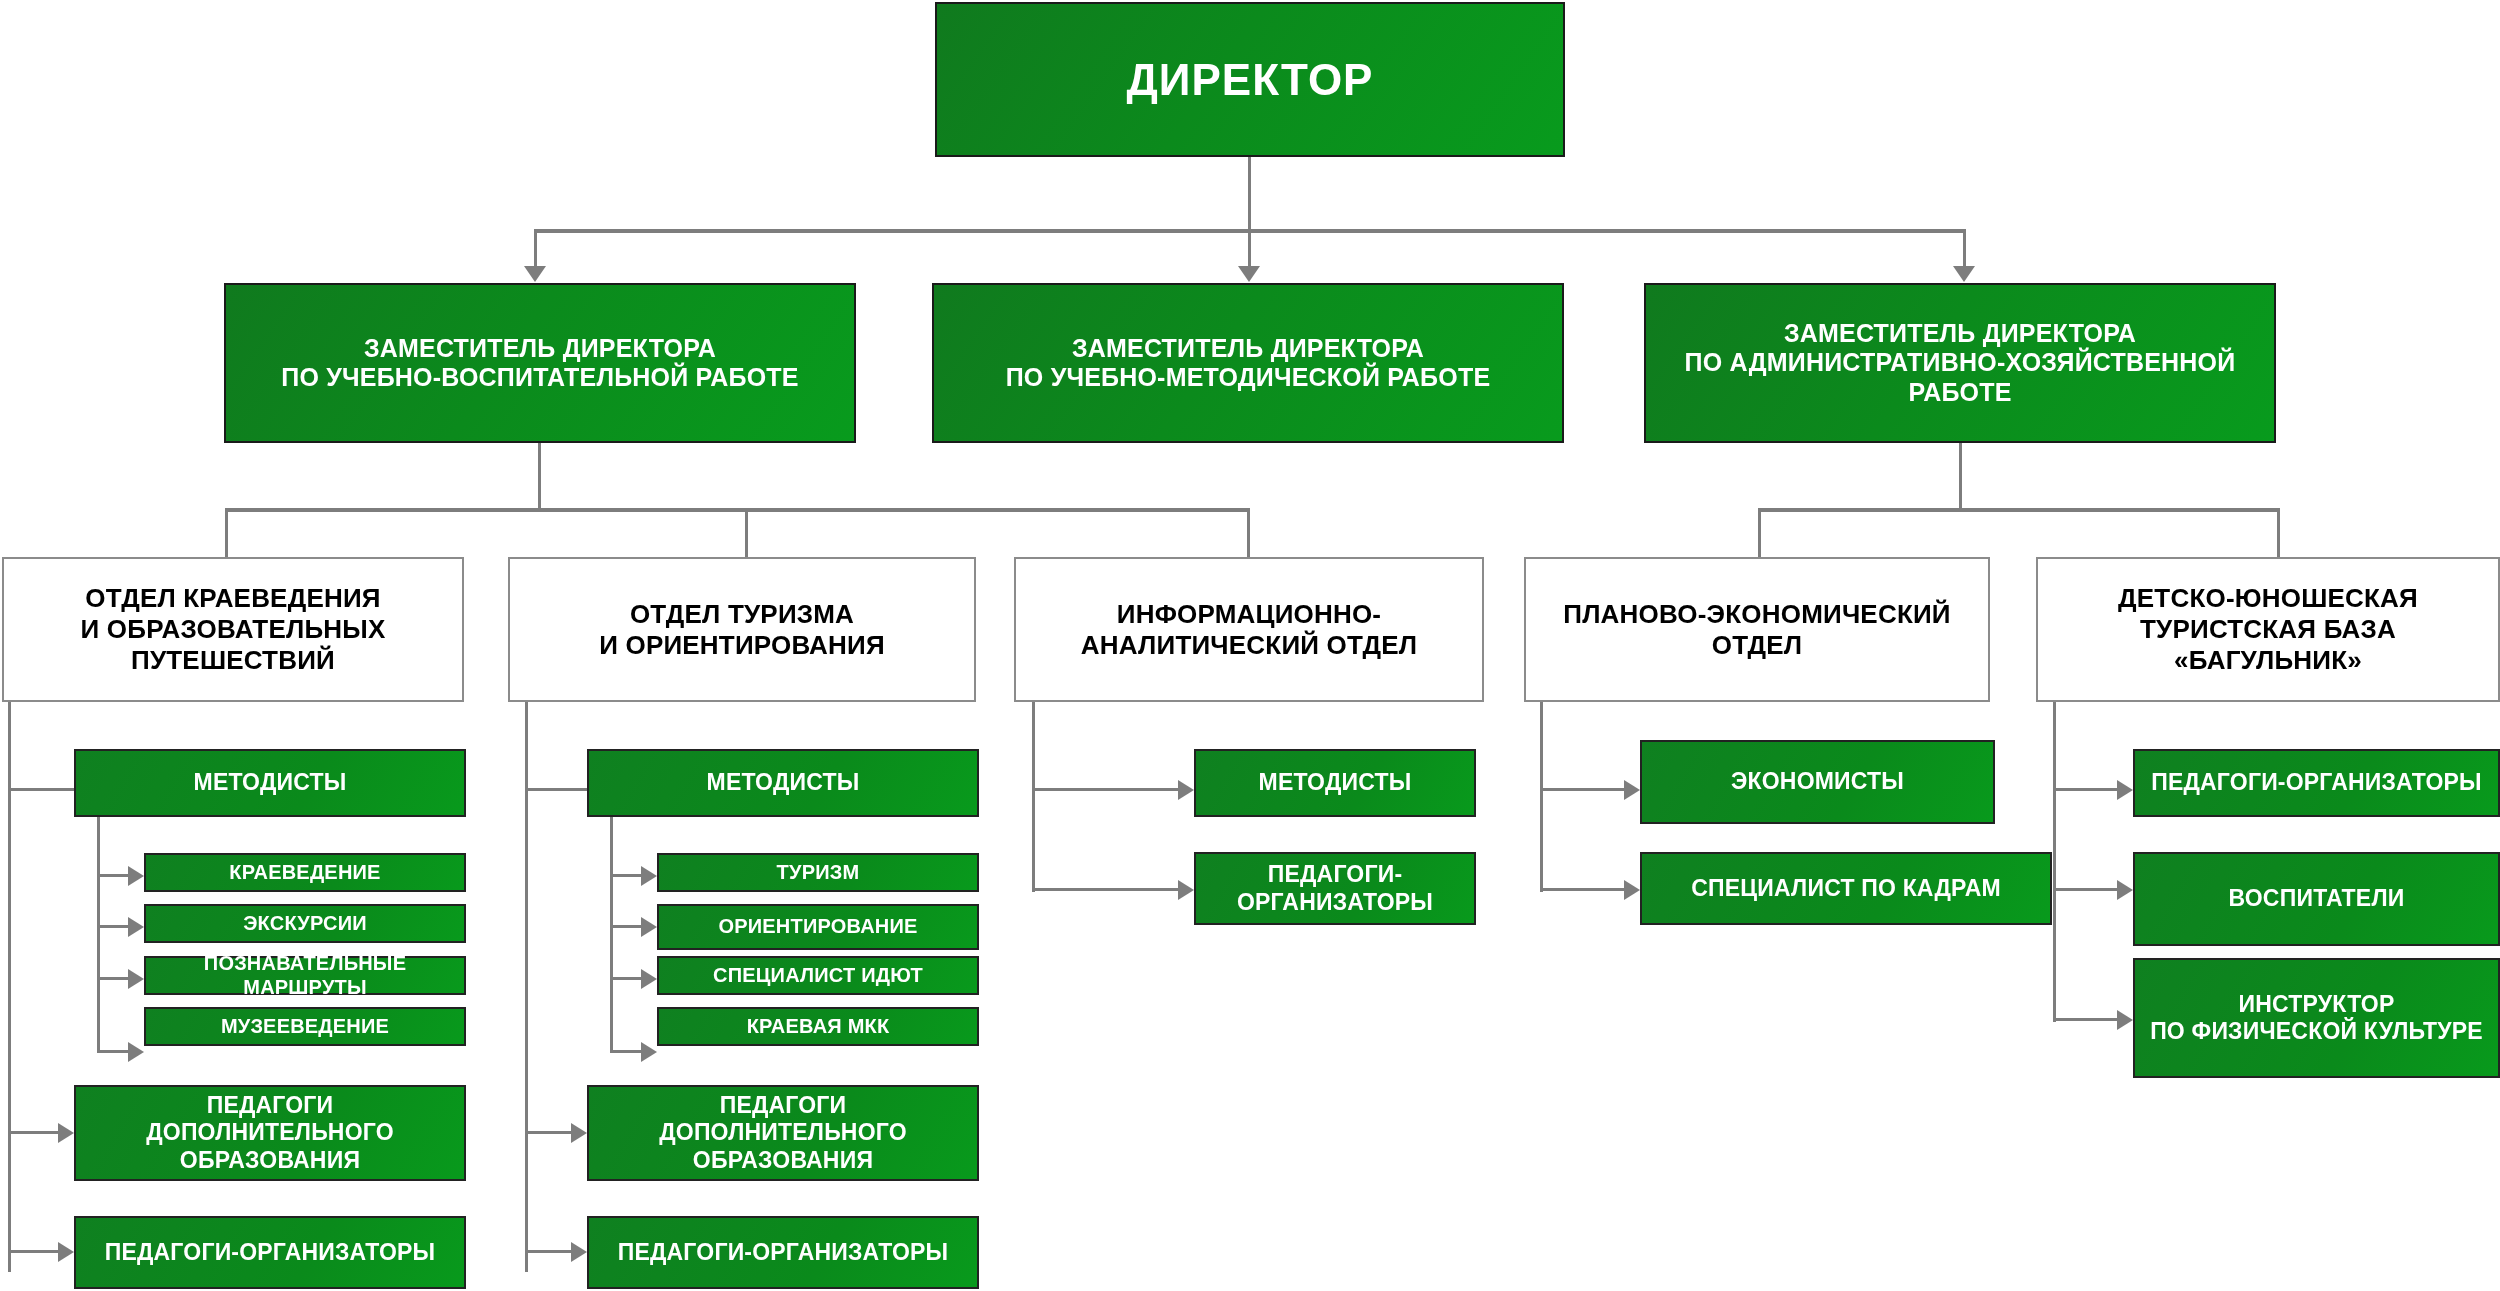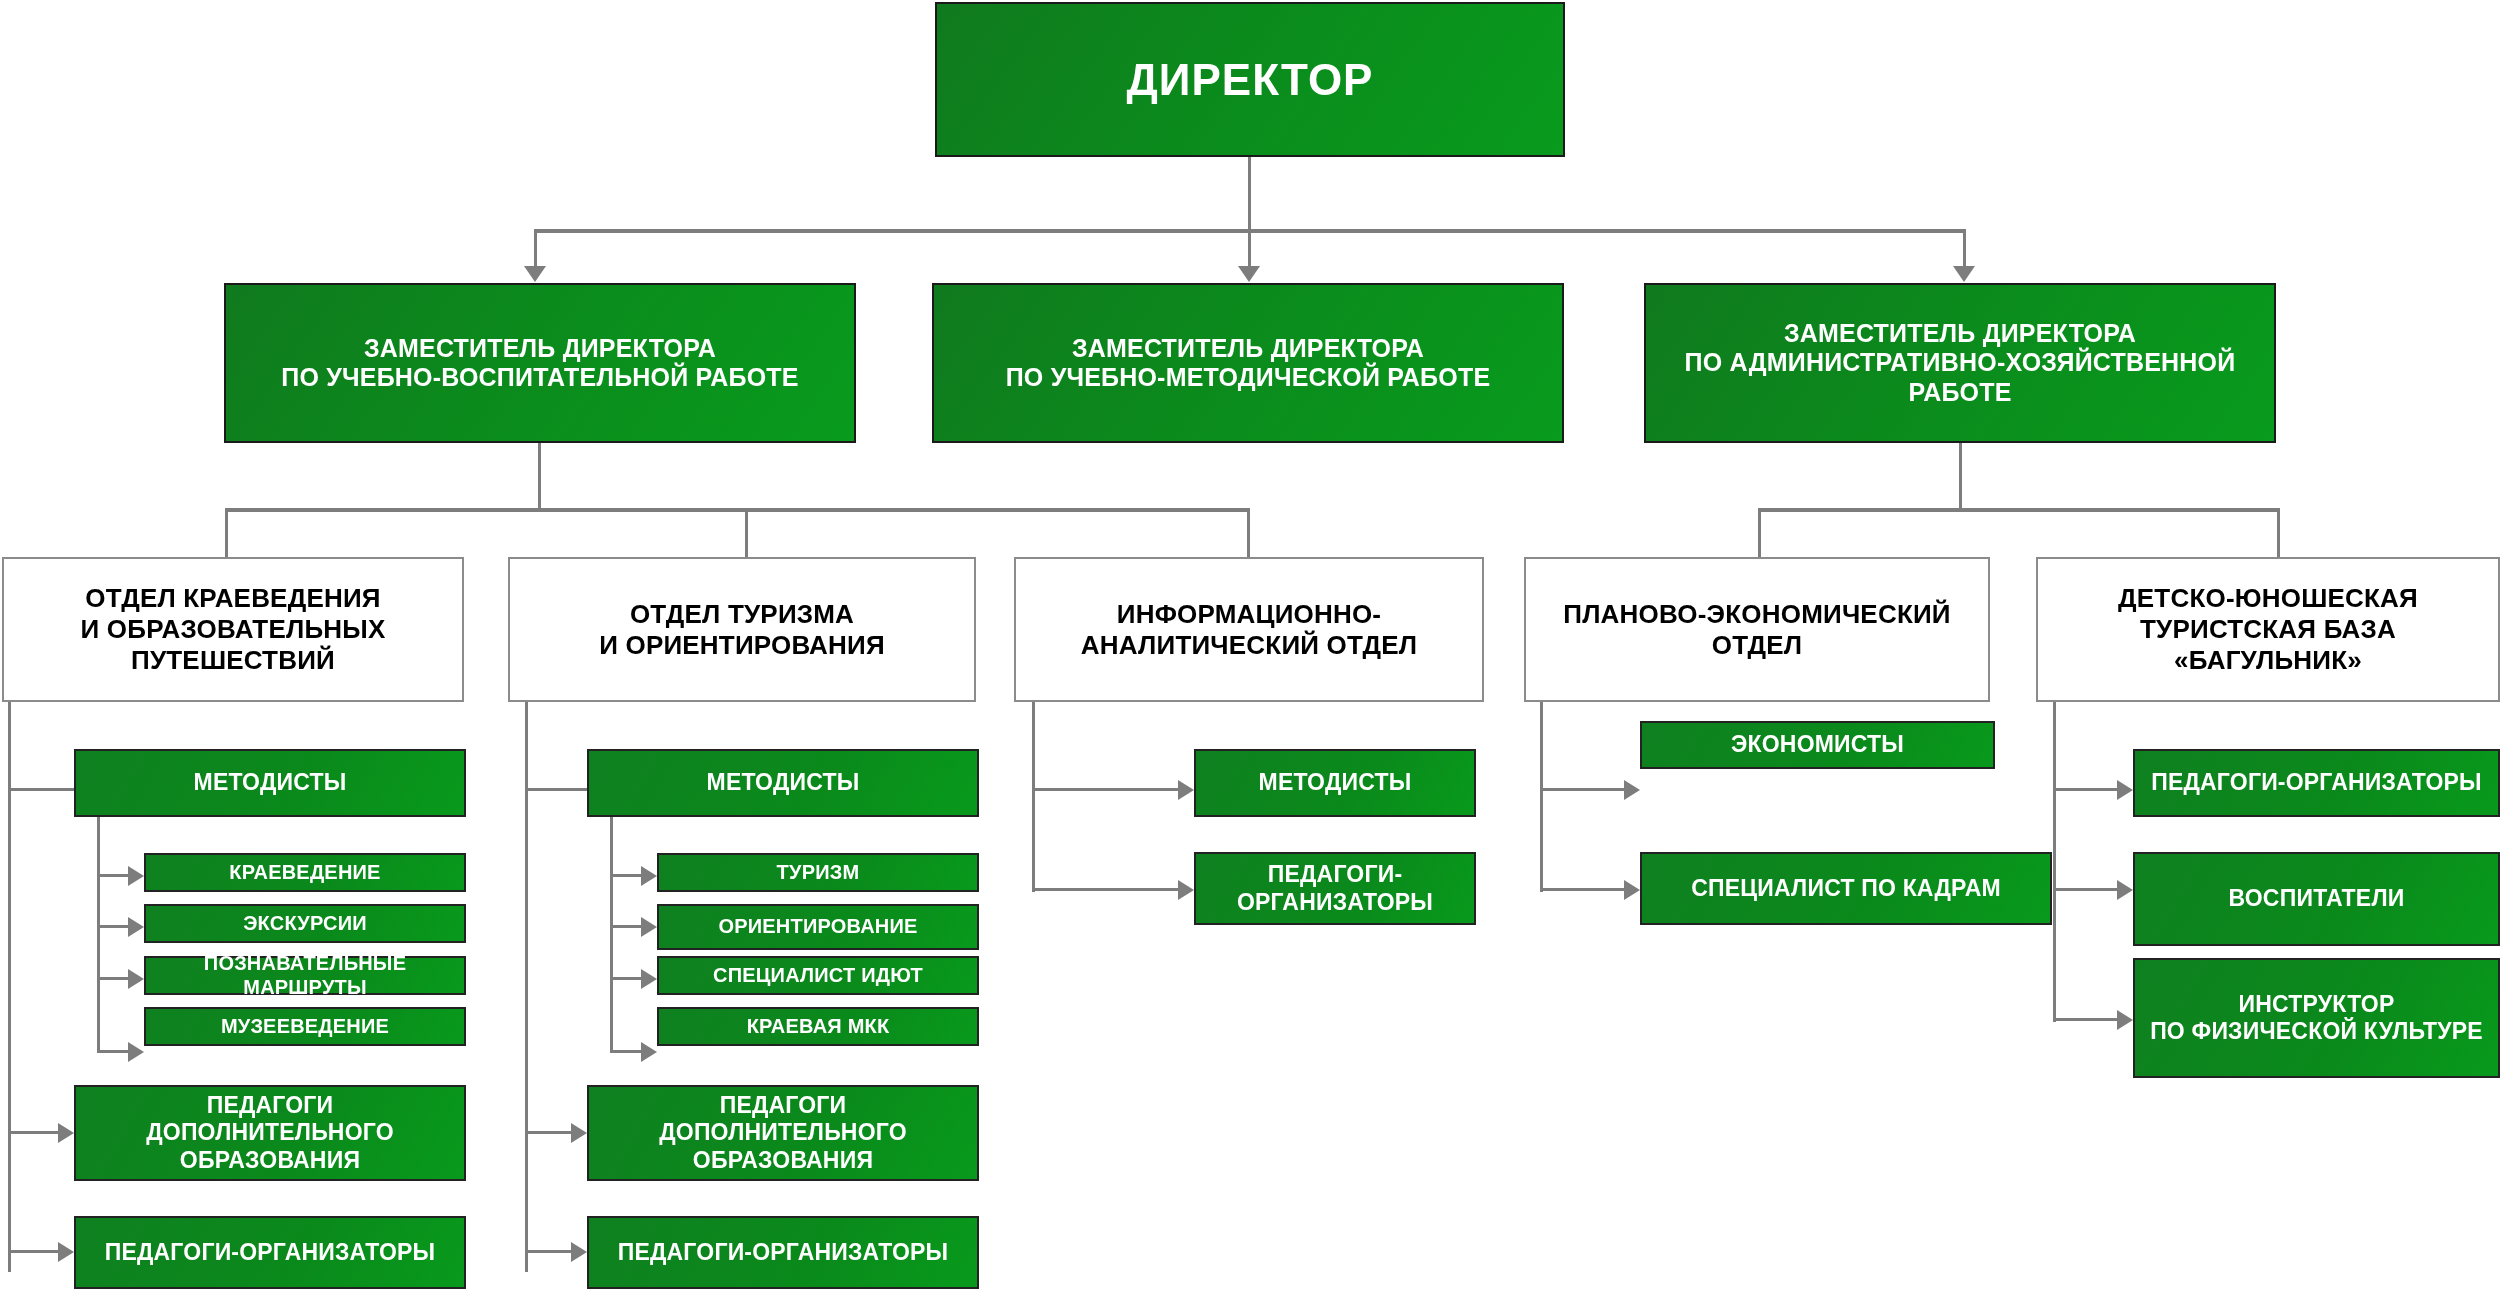--- a/index.html
+++ b/index.html
@@ -235,21 +235,21 @@
 
   <div class="ln" style="left:1032px; top:888px; width:148px; height:3px;"></div>
   <div class="arrow-right" style="left:1178px; top:880px;"></div>
   <div class="box green-lite t-role" style="left:1194px; top:852px; width:282px; height:73px;">
     <span>ПЕДАГОГИ-ОРГАНИЗАТОРЫ</span>
   </div>
 
   <div class="ln" style="left:1540px; top:702px; width:3px; height:190px;"></div>
   <div class="ln" style="left:1540px; top:788px; width:86px; height:3px;"></div>
   <div class="arrow-right" style="left:1624px; top:780px;"></div>
-  <div class="box green-lite t-role" style="left:1640px; top:721px; width:355px; height:48px;text-align:center;">
+  <div class="box green-lite t-role" style="left:1640px; top:740px; width:355px; height:84px;text-align:center;">
     <span>ЭКОНОМИСТЫ</span>
   </div>
 
   <div class="ln" style="left:1540px; top:888px; width:86px; height:3px;"></div>
   <div class="arrow-right" style="left:1624px; top:880px;"></div>
   <div class="box green-lite t-role" style="left:1640px; top:852px; width:412px; height:73px;">
     <span>СПЕЦИАЛИСТ ПО КАДРАМ</span>
   </div>
 
   <div class="ln" style="left:2053px; top:702px; width:3px; height:320px;"></div>

